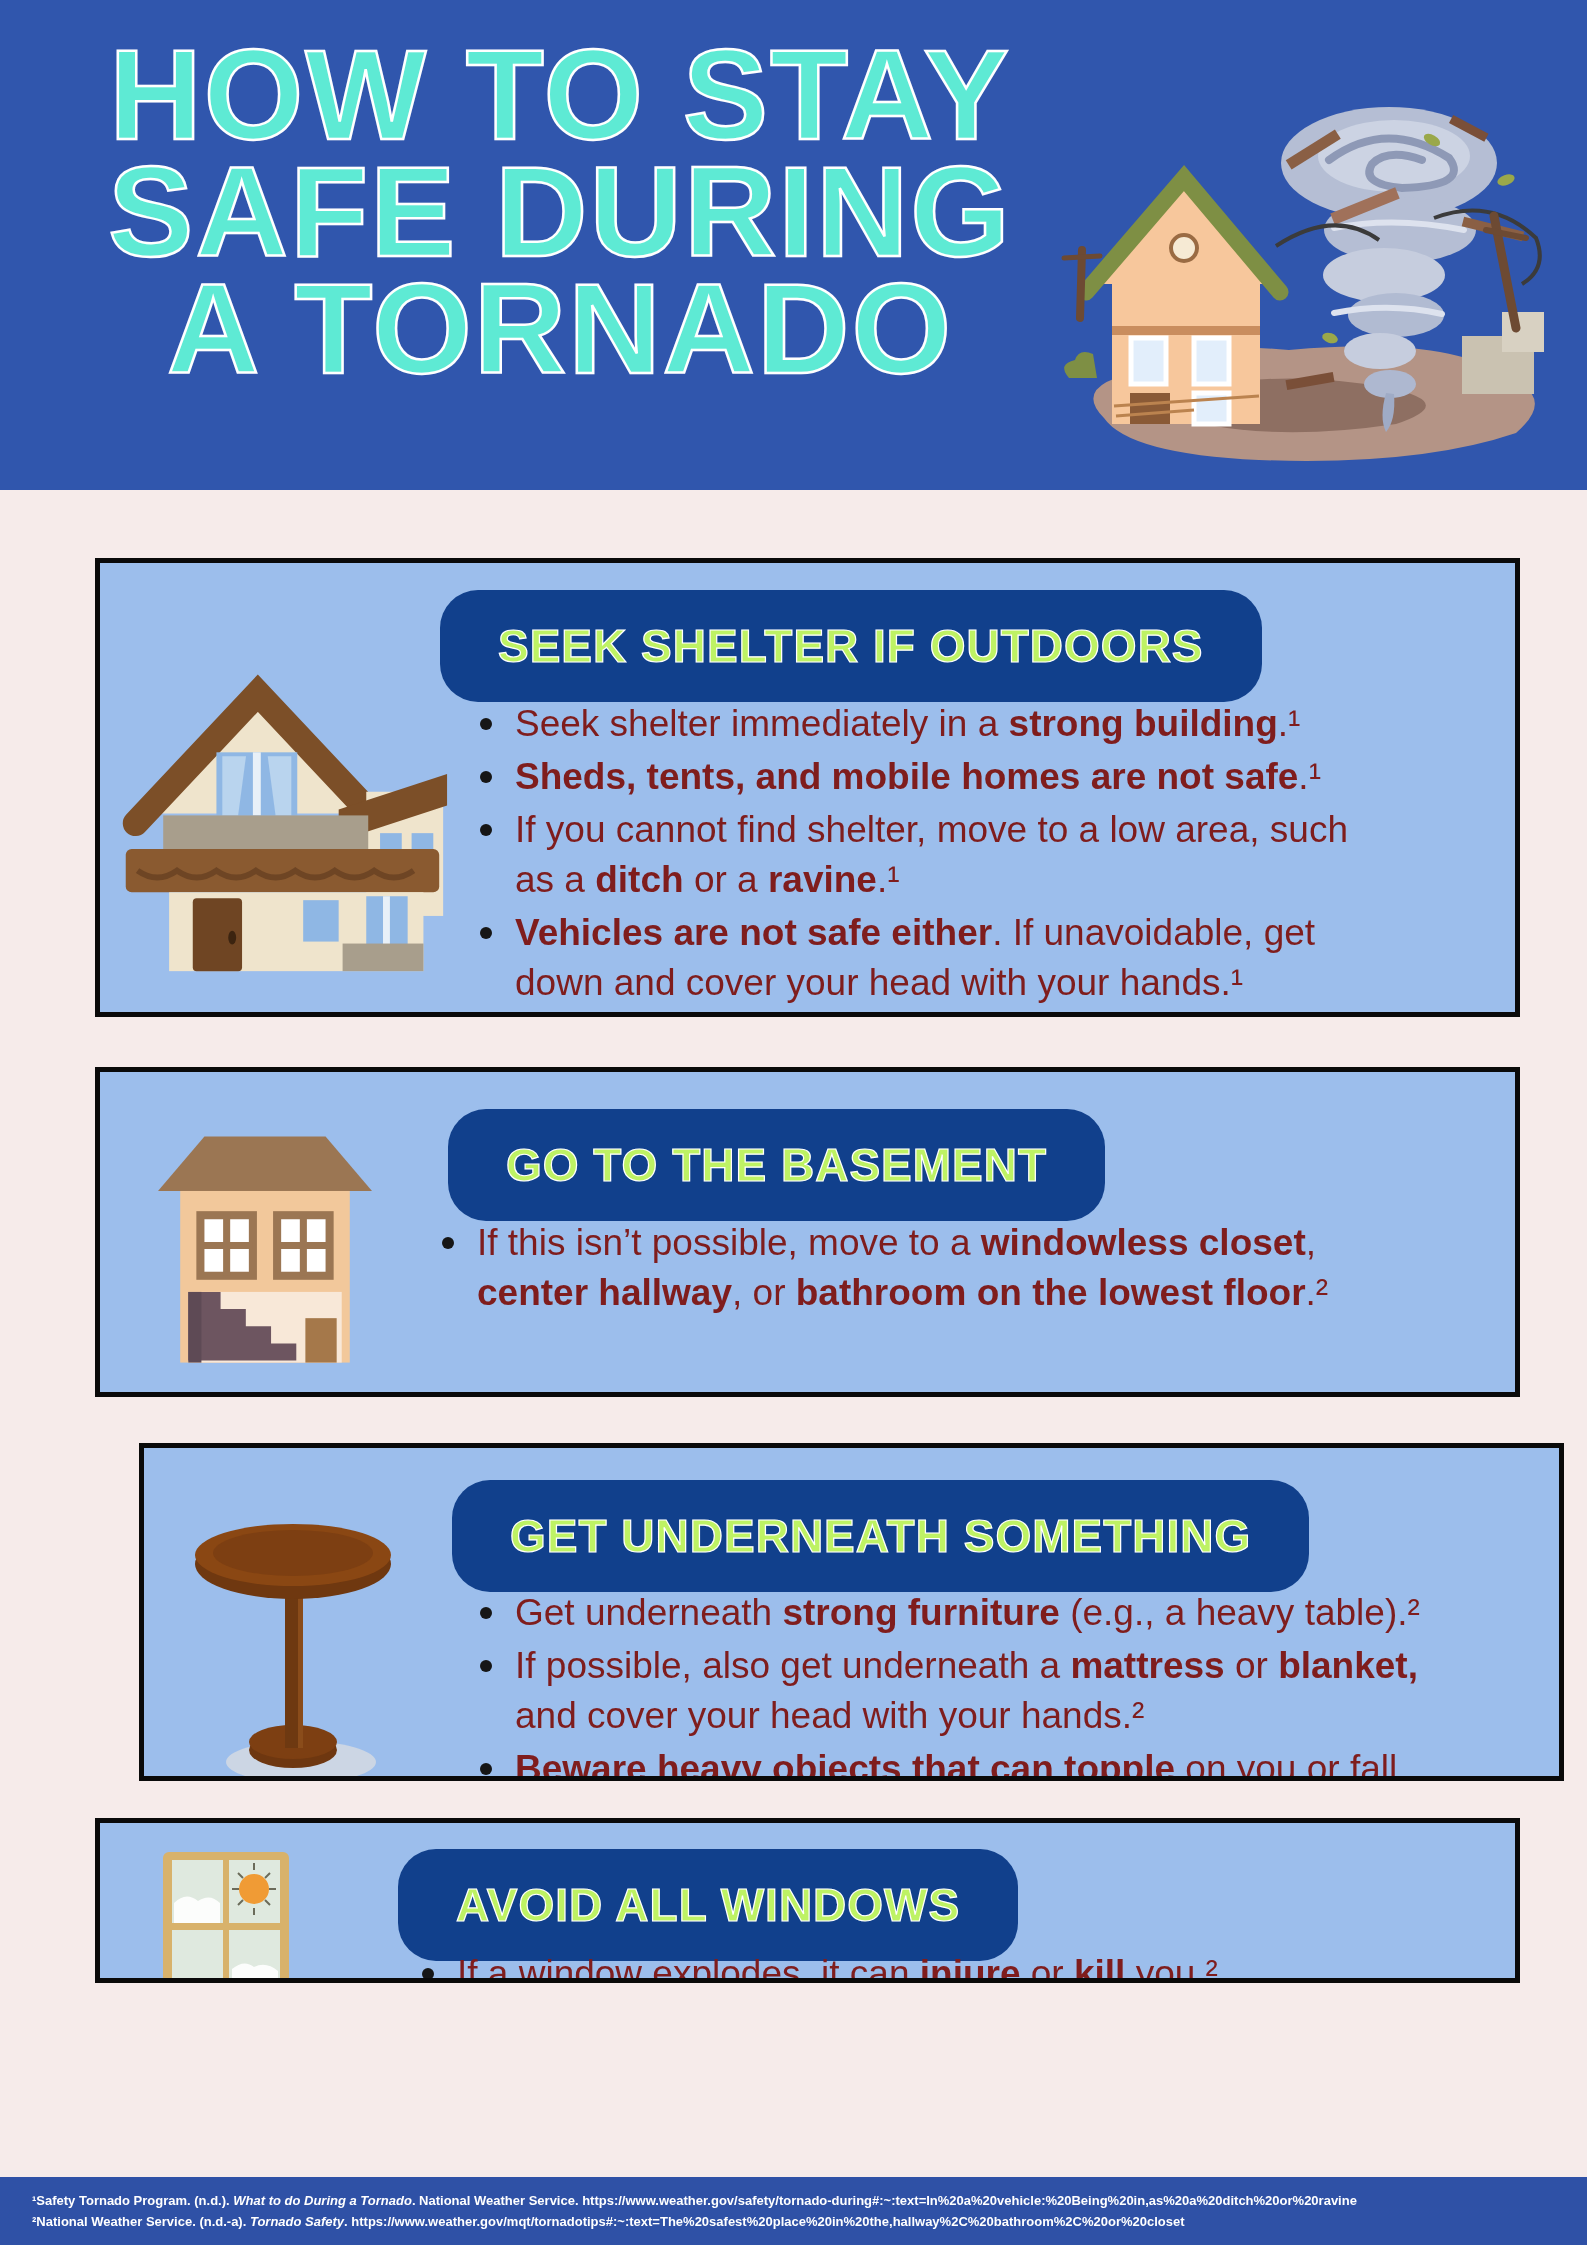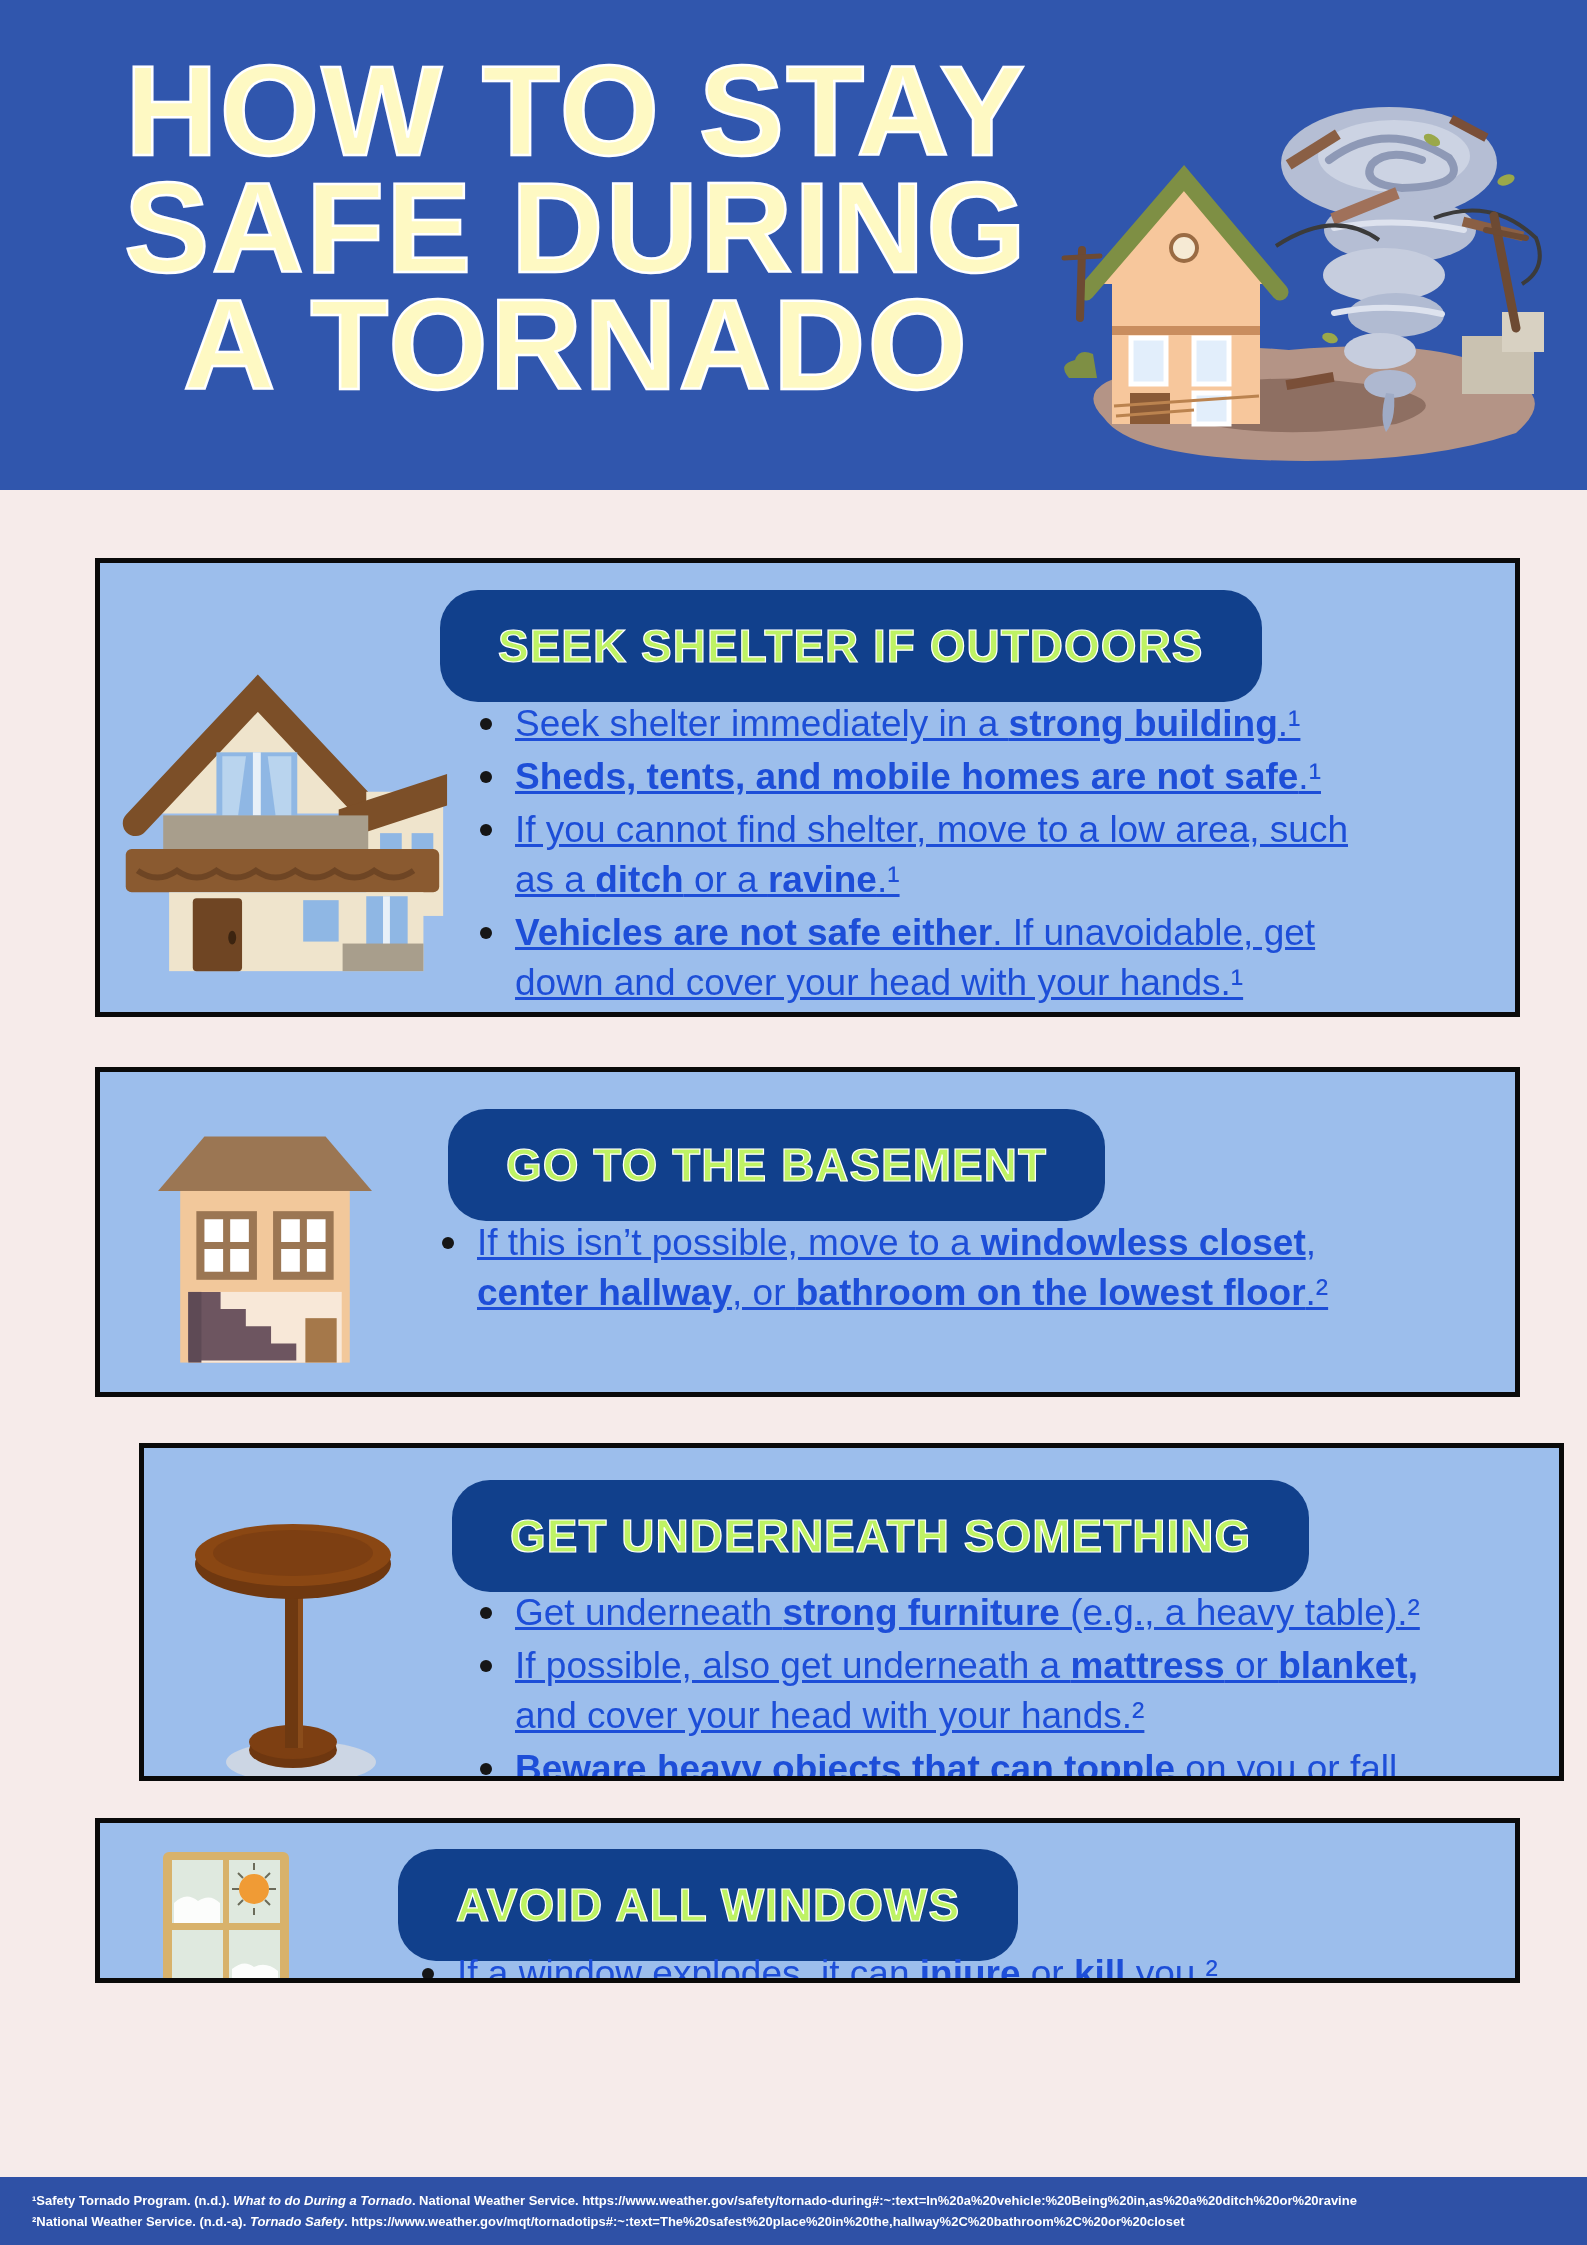--- a/index.html
+++ b/index.html
@@ -1,39 +1,39 @@
 <!DOCTYPE html>
 <html><head>
 <meta charset="utf-8">
 <style>
   html,body{margin:0;padding:0;background:#e8e0e0;}
   .poster{position:relative;width:1587px;height:2245px;background:#f6ebea;overflow:hidden;
           font-family:"Liberation Sans",sans-serif;}
   
   .header-band{position:absolute;top:0;left:0;width:1587px;height:490px;background:#3056ad;}
-  .main-title{position:absolute;top:36px;left:0;width:1120px;margin:16px;text-align:center;
-              color:#fef9c3;font-weight:700;font-size:128px;line-height:117px;letter-spacing:2px;
+  .main-title{position:absolute;top:36px;left:0;width:1120px;margin:0;text-align:center;
+              color:#5eead4;font-weight:700;font-size:128px;line-height:117px;letter-spacing:2px;
               -webkit-text-stroke:2.5px #ffffff;}
   .tornado-art{position:absolute;top:88px;right:18px;width:535px;height:390px;}
   
   .card{position:absolute;left:95px;width:1425px;background:#9cbeec;border:5px solid #0a0a0a;
         box-sizing:border-box;overflow:hidden;}
   .card1{top:558px;height:459px;}
   .card2{top:1067px;height:330px;}
   .card3{top:1443px;height:338px;margin-left:44px;}
   .card4{top:1818px;height:165px;}
   .pill{position:absolute;display:inline-flex;align-items:center;white-space:nowrap;
         background:#11408c;color:#bef264;border-radius:38px;height:112px;padding:0 58px;
         font-size:46px;font-weight:700;letter-spacing:1px;-webkit-text-stroke:1.2px #ffffff;}
   .card1 .pill{left:340px;top:27px;}
   .card2 .pill{left:348px;top:37px;align-items:center;}
   .card3 .pill{left:308px;top:32px;}
   .card4 .pill{left:298px;top:26px;}
-  .bullets{position:absolute;margin:0;padding:0;list-style:none;color:#1d4ed8;
-           font-size:37px;line-height:50px;text-decoration:underline;}
+  .bullets{position:absolute;margin:0;padding:0;list-style:none;color:#7f1d1d;
+           font-size:37px;line-height:50px;}
   .card1 .bullets{left:378px;top:136px;}
   .card2 .bullets{left:340px;top:146px;}
   .card3 .bullets{left:334px;top:140px;}
   .card4 .bullets{left:320px;top:126px;}
   .bullets li{position:relative;padding-left:37px;margin:0 0 3px 0;white-space:nowrap;}
   .bullets li::before{content:"";position:absolute;left:2px;top:19px;width:12px;height:12px;
                       border-radius:50%;background:#161616;}
   .b{font-weight:700;}
   .i{font-style:italic;}
   .card-icon{position:absolute;}

